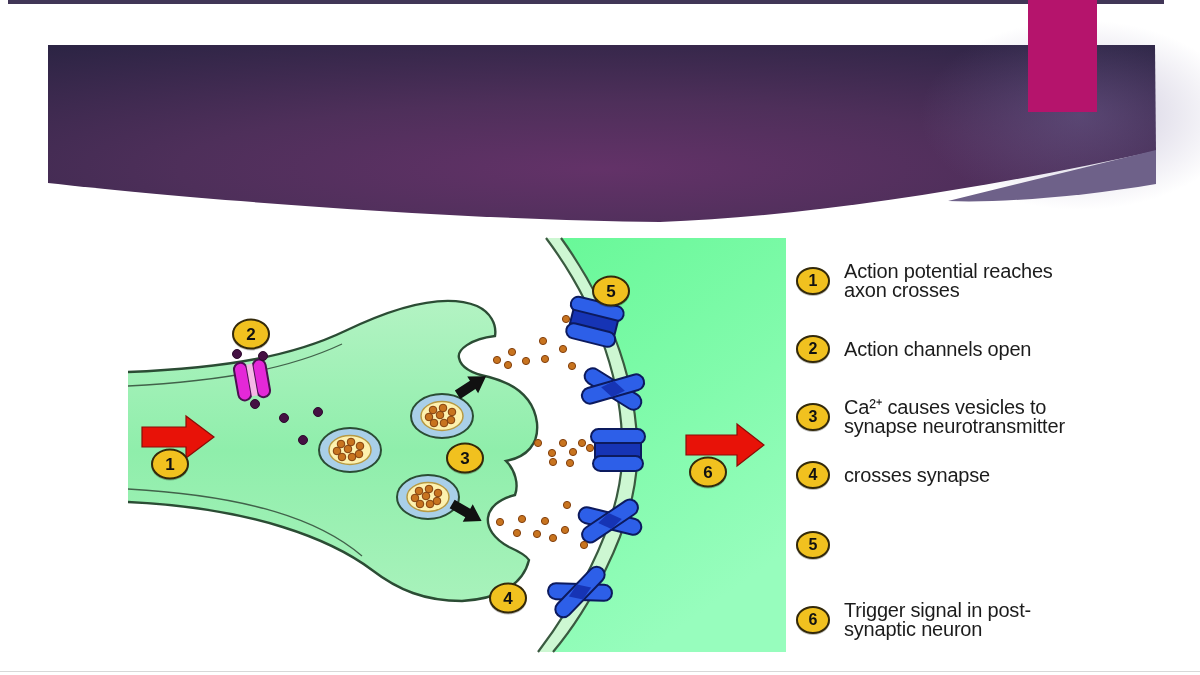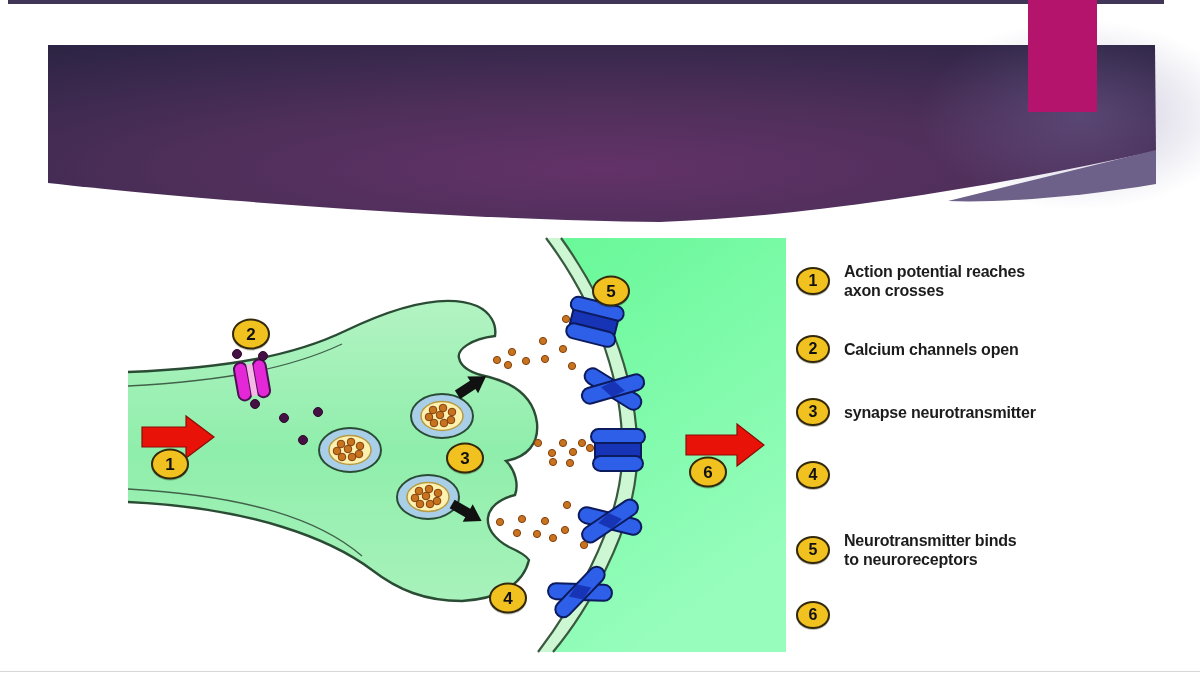--- a/index.html
+++ b/index.html
@@ -18,21 +18,21 @@
     box-shadow:0 1px 0 rgba(0,0,0,0.25);
   }
   
   .legend-item{
     position:absolute;left:796px;display:flex;align-items:center;gap:14px;
   }
   .legend-item .badge{
     position:static;transform:none;flex:0 0 auto;width:30px;height:24px;font-size:16px;
   }
   .legend-text{
-    color:#1c1c1c;font-weight:700;font-size:16px;line-height:19px;letter-spacing:-0.2px;
+    color:#1c1c1c;font-weight:400;font-size:20px;line-height:19px;letter-spacing:-0.2px;
     width:330px;
   }
   .legend-text div:empty{display:none;}
   .slide-edge-line{
     position:absolute;left:0;top:671px;width:1200px;height:1px;background:#d8d8d8;
   }
 </style>
 </head>
 <body>
 
@@ -261,46 +261,48 @@
       <div class="badge">1</div>
       <div class="legend-text">
         <div>Action potential reaches</div>
         <div>axon crosses</div>
       </div>
     </div>
 
     <div class="legend-item" style="top:335px">
       <div class="badge">2</div>
       <div class="legend-text">
-        <div>Calcium channels open</div>
+        <div>Action channels open</div>
 
       </div>
     </div>
 
     <div class="legend-item" style="top:398px">
       <div class="badge">3</div>
       <div class="legend-text">
+        <div>Ca²⁺ causes vesicles to</div>
         <div>synapse neurotransmitter</div>
       </div>
     </div>
 
     <div class="legend-item" style="top:461px">
       <div class="badge">4</div>
       <div class="legend-text">
+        <div>crosses synapse</div>
       </div>
     </div>
 
     <div class="legend-item" style="top:531px">
       <div class="badge">5</div>
-      <div class="legend-text">
-        <div>Neurotransmitter binds</div>
-        <div>to neuroreceptors</div>
-      </div>
     </div>
 
     <div class="legend-item" style="top:601px">
       <div class="badge">6</div>
+      <div class="legend-text">
+        <div>Trigger signal in post-</div>
+        <div>synaptic neuron</div>
+      </div>
     </div>
 
   </div>
 
   <div class="slide-edge-line"></div>
 </div>
 
 </body></html>

